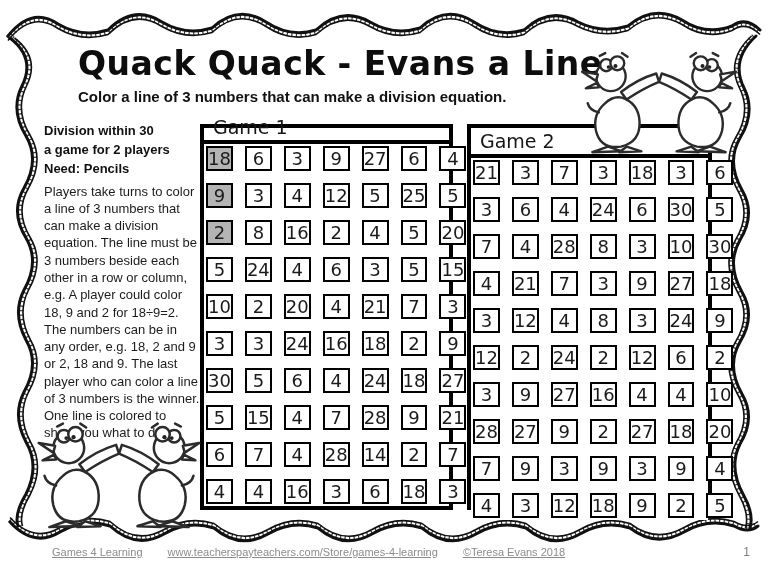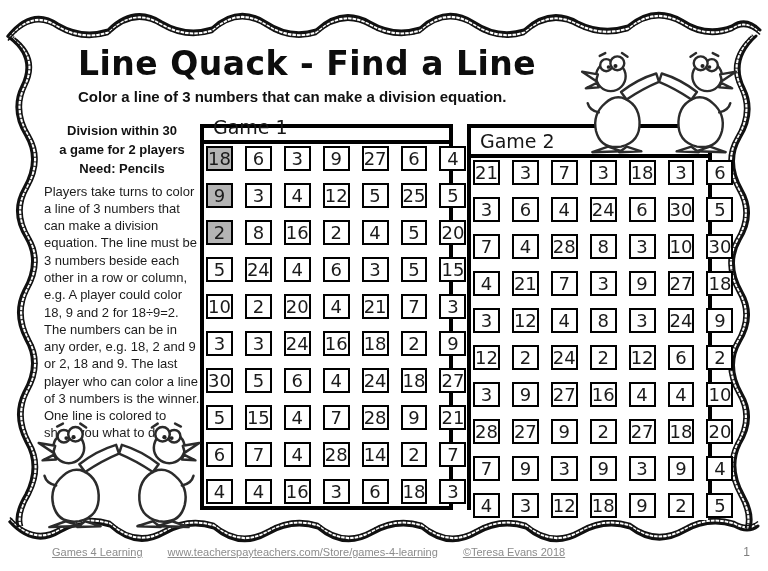--- a/index.html
+++ b/index.html
@@ -13,21 +13,21 @@
     position:absolute; left:78px; top:44px; z-index:4;
     font-family:"DejaVu Sans", sans-serif; font-weight:bold;
     font-size:33px; letter-spacing:0.5px; color:#0d0d0d; white-space:nowrap;
   }
   .subtitle {
     position:absolute; left:78px; top:88px; z-index:4;
     font-weight:bold; font-size:15px; color:#111; white-space:nowrap;
   }
   .left-col { position:absolute; left:44px; top:122px; width:156px; z-index:4; }
   .left-col .hline {
-    text-align:center; font-weight:bold; font-size:13px; line-height:1.45; color:#111;
+    text-align:left; font-weight:bold; font-size:13px; line-height:1.45; color:#111;
   }
   .left-col .body {
     margin-top:4px; font-size:13px; line-height:1.33; color:#1c1c1c;
   }
   .board {
     position:absolute; top:124px; z-index:3; background:#fff;
     border:4px solid #000; display:flex; flex-direction:column;
   }
   .board-1 { left:200px; width:253px; height:386px;justify-content:flex-end; }
   .board-2 { left:467px; width:245px; height:386px;text-align:center; }
@@ -103,21 +103,21 @@
       <use href="#w-right" transform="translate(-4.5,0)"></use>
     </g>
     <g fill="none" stroke="#111" stroke-width="5" stroke-dasharray="1.2,3.4" opacity="0.85">
       <use href="#w-top" transform="translate(0,2.2)"></use>
       <use href="#w-bottom" transform="translate(0,-2.2)"></use>
       <use href="#w-left" transform="translate(2.2,0)"></use>
       <use href="#w-right" transform="translate(-2.2,0)"></use>
     </g>
   </svg>
 
-  <div class="title">Line Quack - Find a Line</div>
+  <div class="title">Quack Quack - Evans a Line</div>
   <div class="subtitle">Color a line of 3 numbers that can make a division equation.</div>
 
   <svg class="ducks ducks-tr" width="158" height="113" viewBox="0 0 170 122">
     <use href="#duck-pair"></use>
   </svg>
 
   <div class="left-col">
     <div class="hline">Division within 30</div>
     <div class="hline">a game for 2 players</div>
     <div class="hline">Need: Pencils</div>

